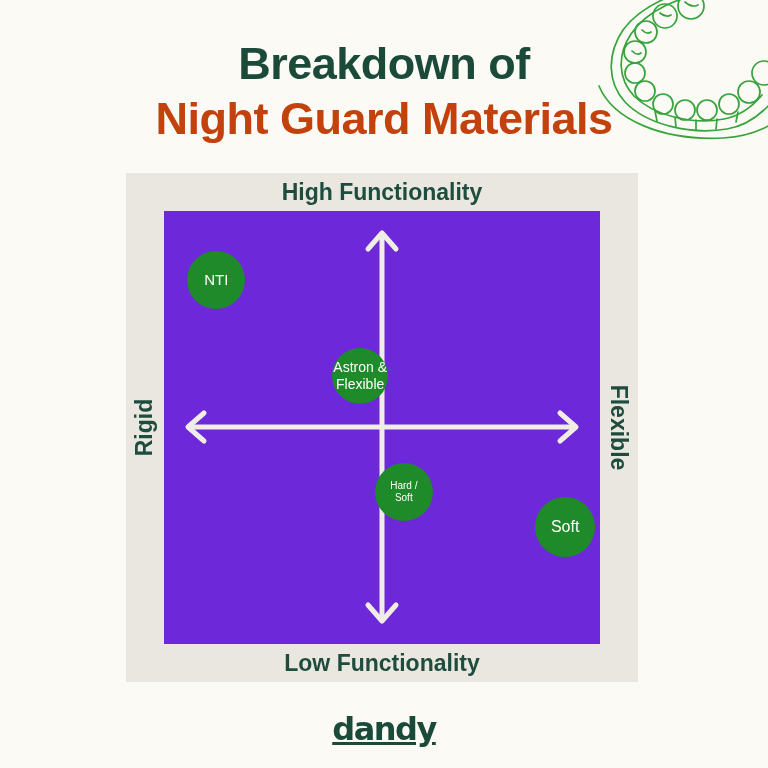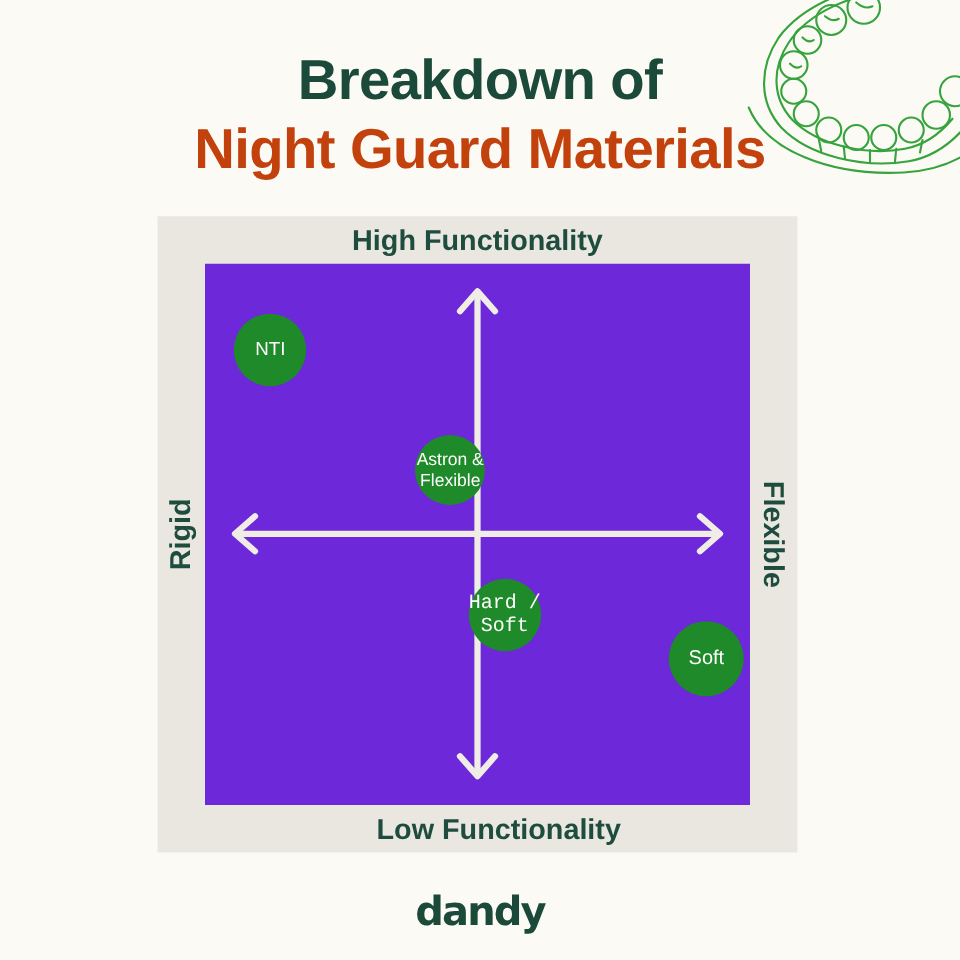--- a/index.html
+++ b/index.html
@@ -15,42 +15,42 @@
   
   .teeth{position:absolute;top:-6px;right:-4px;width:180px;height:152px;z-index:1;}
   .teeth svg{display:block;}
   .teeth path,.teeth circle{fill:none;stroke:#36A33C;stroke-width:1.7;stroke-linecap:round;}
   
   .panel{position:absolute;left:126px;top:173px;width:512px;height:509px;background:#E9E7E0;}
   .plot{position:absolute;left:38px;top:38px;width:436px;height:433px;background:#6d28d9;}
   .band{position:absolute;display:flex;align-items:center;justify-content:center;
         color:#1E4C3E;font-size:23px;font-weight:700;}
   .band-top{top:0;left:0;width:100%;height:38px;}
-  .band-bottom{bottom:0;left:17px;width:100%;height:38px;}
+  .band-bottom{bottom:0;left:0;width:100%;height:38px;}
   .band-left{top:38px;left:0;width:38px;height:433px;}
   .band-right{top:38px;right:0;width:38px;height:433px;}
   .band-left span{transform:rotate(-90deg);white-space:nowrap;}
   .band-right span{transform:rotate(90deg);white-space:nowrap;}
   
   .axes-svg{position:absolute;left:0;top:0;width:100%;height:100%;}
   .axes-svg .arrow{fill:none;stroke:#EFEDE5;stroke-width:5;stroke-linecap:round;stroke-linejoin:round;}
   
   .bubble{
     position:absolute;transform:translate(-50%,-50%);
     border-radius:50%;background:#1E8A29;color:#FFFFFF;
     display:flex;flex-direction:column;align-items:center;justify-content:center;
     text-align:center;line-height:1.2;z-index:3;
   }
   .bubble-line{display:block;}
   .bubble-line:empty{display:none;}
   
   .footer{position:absolute;bottom:20px;left:0;width:100%;text-align:center;}
   .logo{
     display:inline-block;font-family:"DejaVu Sans",sans-serif;font-weight:700;
-    font-size:32px;letter-spacing:-1.5px;color:#1B4A3A;
+    font-size:32px;letter-spacing:-1.5px;color:#1B4A3A;text-decoration:underline;
   }
 </style>
 </head>
 <body>
 
 <div class="page">
 
   <header class="title-block">
     <h1>
       <span class="title-line1" style="color: rgb(27, 74, 58);">Breakdown of</span>
@@ -120,21 +120,21 @@
       </svg>
 
       <div class="bubble" style="left: 12%; top: 16%; height: 58px; width: 58px; font-size: 15px; background: rgb(30, 138, 41); color: rgb(255, 255, 255);">
         <span class="bubble-line">NTI</span>
 
       </div>
       <div class="bubble" style="left: 45%; top: 38%; height: 56px; width: 56px; font-size: 14px; background: rgb(30, 138, 41); color: rgb(255, 255, 255);">
         <span class="bubble-line">Astron &amp;</span>
         <span class="bubble-line">Flexible</span>
       </div>
-      <div class="bubble" style="left: 55%; top: 65%; height: 58px; width: 58px; font-size: 16px; background: rgb(30, 138, 41); color: rgb(255, 255, 255); font-family: Liberation Mono, monospace;">
+      <div class="bubble" style="left: 55%; top: 65%; height: 58px; width: 58px; font-size: 10px; background: rgb(30, 138, 41); color: rgb(255, 255, 255);">
         <span class="bubble-line">Hard /</span>
         <span class="bubble-line">Soft</span>
       </div>
       <div class="bubble" style="left: 92%; top: 73%; height: 60px; width: 60px; font-size: 16px; background: rgb(30, 138, 41); color: rgb(255, 255, 255);">
         <span class="bubble-line">Soft</span>
 
       </div>
     </div>
 
   </section>

